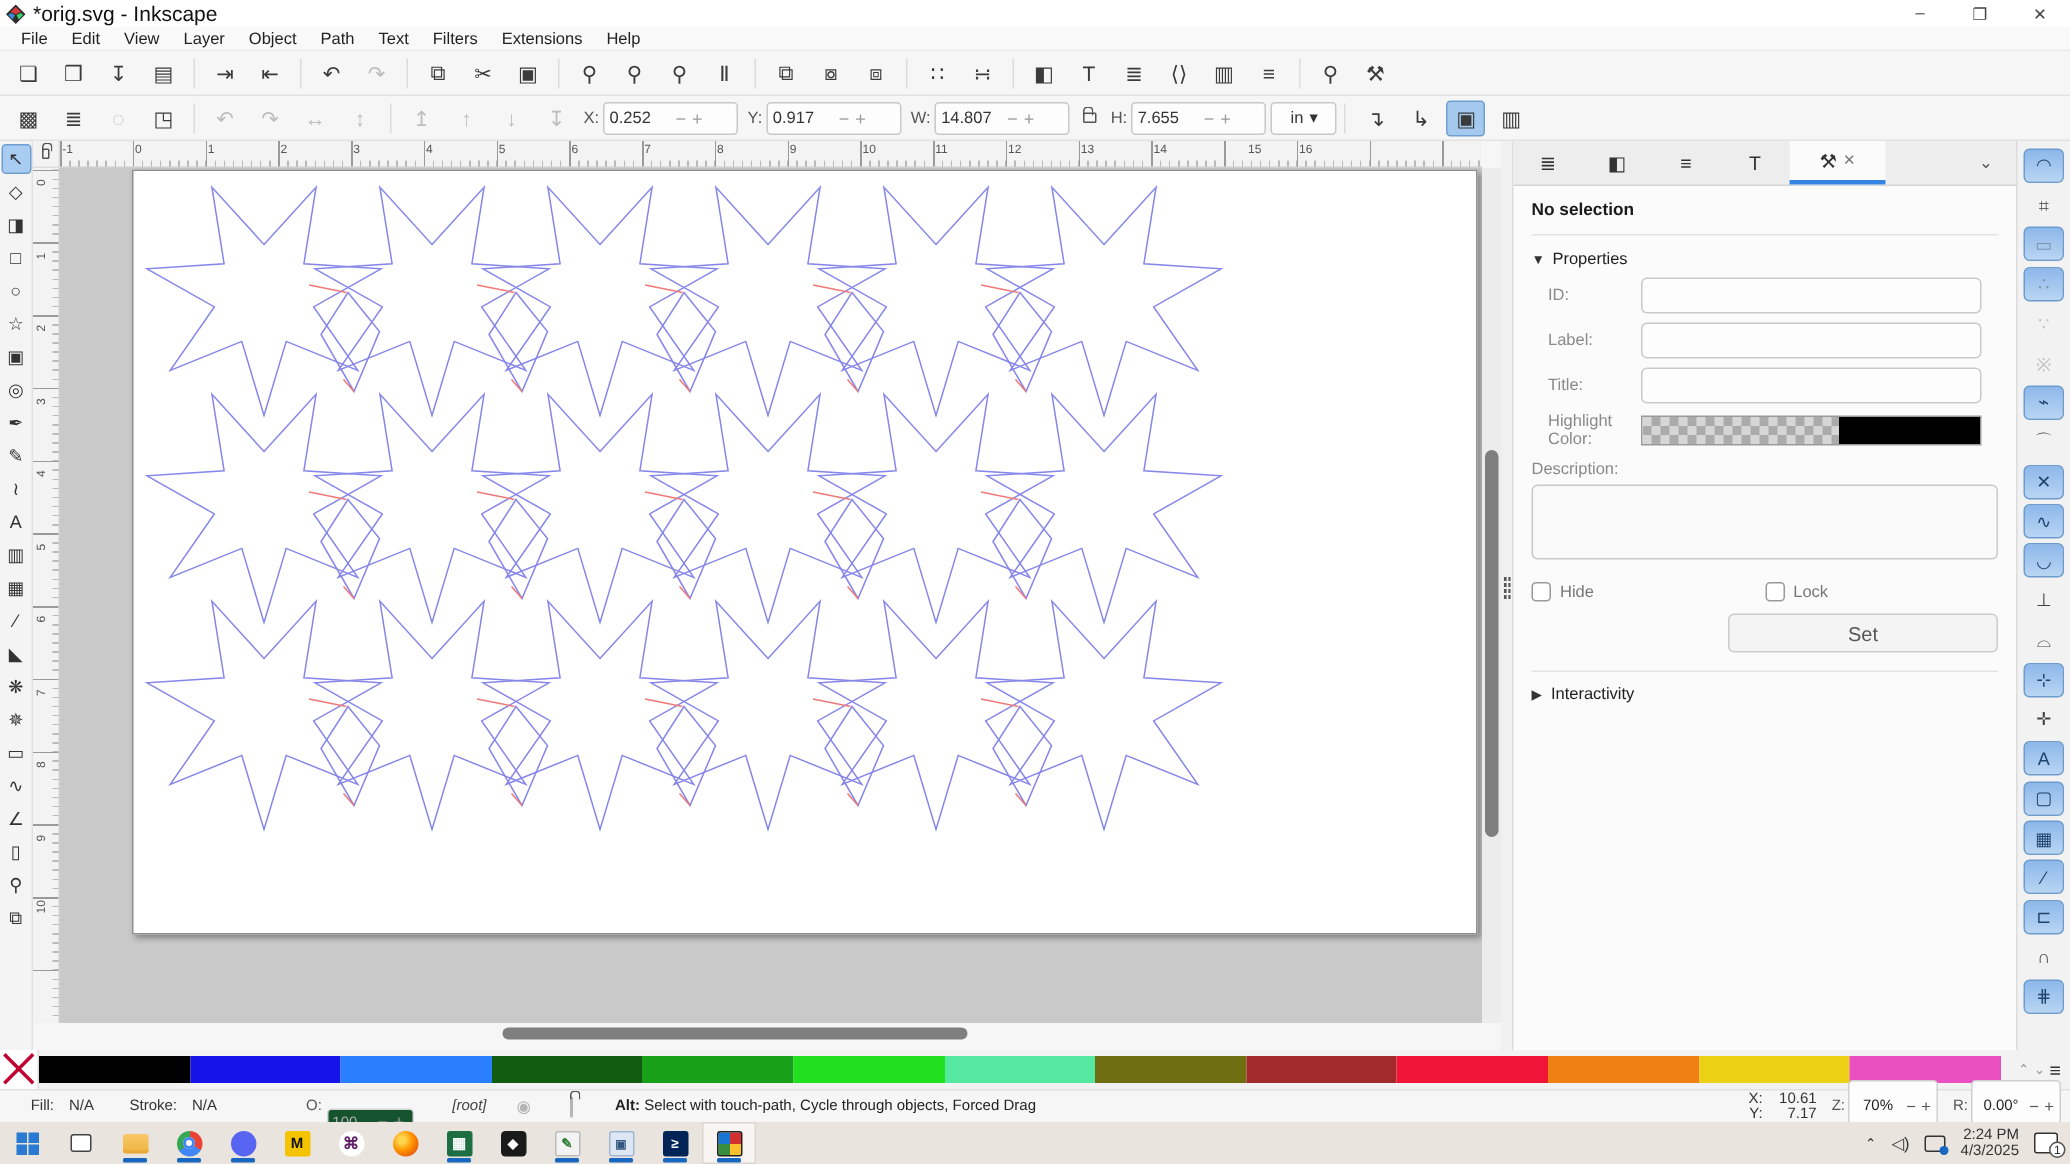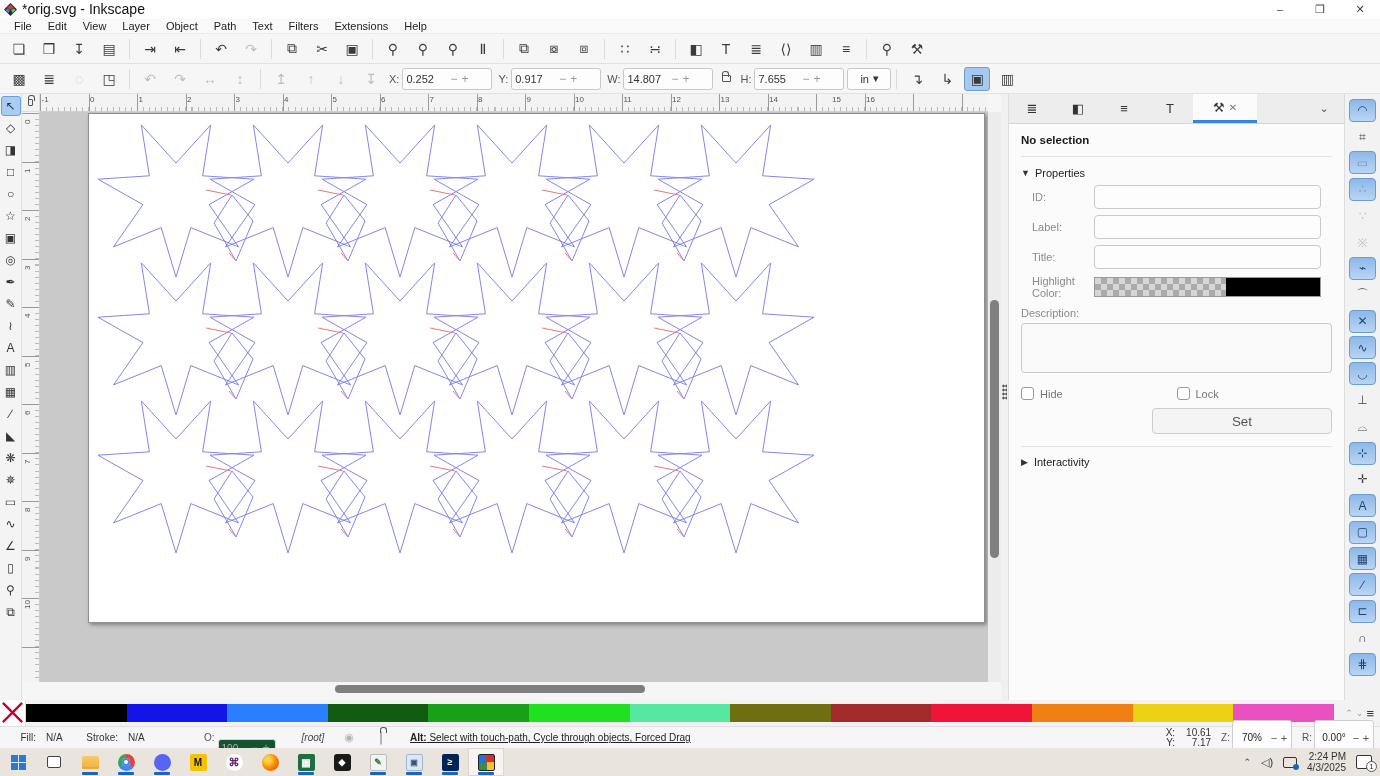--- a/index.html
+++ b/index.html
@@ -132,21 +132,21 @@
   .fsrow { display:flex; }
   .fsrow .fslbl { width:36px; text-align:right; color:#333; }
   .fsrow .fsval { width:46px; text-align:left; padding-left:10px; }
   #oblock { display:flex; align-items:center; margin-left:40px; gap:3px; color:#555; }
   #ospin { display:flex; align-items:center; width:58px; height:18px; border:1px solid #d5d5d5; border-radius:3px;
     background:#14532d; color:#b0b0b0; padding:0 3px;margin-top:21px; }
   #ospin .ov { flex:1; }
   #layerblock { display:flex; align-items:center; gap:20px; margin-left:26px; color:#555; }
   #rootlbl { font-style:italic; color:#444; }
   .dimico { color:#b5b5b5; font-size:11px; }
-  #hint { margin-left:22px; color:#222;text-decoration:underline; }
+  #hint { margin-left:22px; color:#222; }
   #hint b { font-weight:bold; }
   #xyblock { margin-left:auto; text-align:right; line-height:10px; color:#333; display:flex; gap:6px; }
   #xyblock .xylbls { text-align:right; }
   #xyblock .xyvals { text-align:right; width:30px; }
   .zrgrp { display:flex; align-items:center; gap:2px; margin-left:10px; color:#555; }
   .zrbox { display:flex; align-items:center; height:36px; border:1px solid #cfcfcf; border-radius:3px;
     background:#fdfdfd; padding:0 2px; }
   .zrbox .zval { width:34px; text-align:center; color:#222; font-size:10px; }
   .zrbox .spn { font-size:11px; color:#555; width:10px; }
   #statusbar .last { margin-right:6px; }

